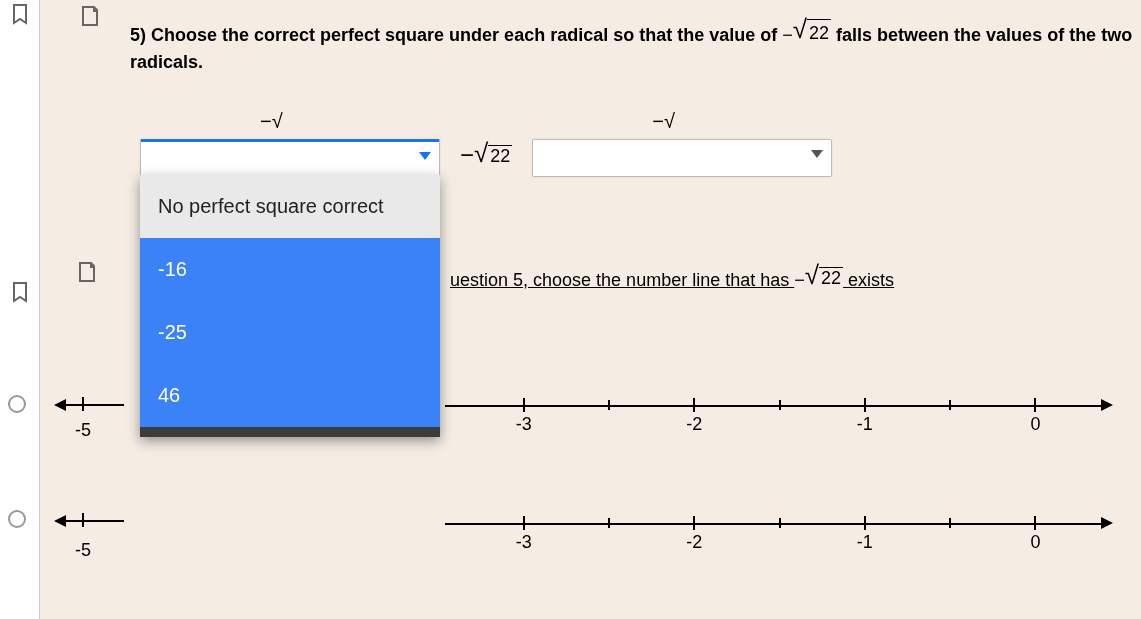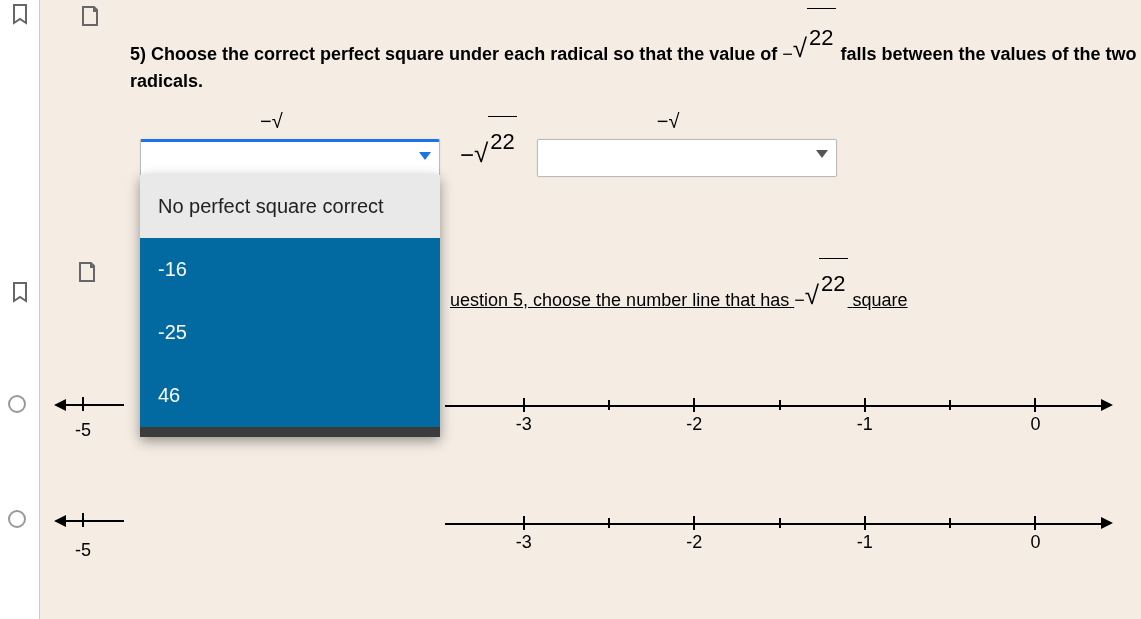--- a/index.html
+++ b/index.html
@@ -77,37 +77,37 @@
       width: 0; height: 0; border-left: 6px solid transparent; border-right: 6px solid transparent; border-top: 8px solid #1a73e8;
     }
     .dropdown .chev.dark { border-top-color: #555; }
     .midexpr {
       font-size: 24px;
       margin: 0 5px 8px 5px;
       white-space: nowrap;
     }
     .sqrt { display: inline-flex; align-items: flex-end; }
     .sqrt .radic { font-size: 26px; }
-    .sqrt .num { border-top: 1.5px solid #000; font-size: 22px; padding: 12px 2px; position: relative; top: -2px; }
+    .sqrt .num { border-top: 1.5px solid #000; font-size: 18px; padding: 0 2px; position: relative; top: -2px; }
 
     
     .menu {
       position: absolute;
       left: 40px; top: 175px;
       width: 300px;
       background: #3c3c3c;
       color: #fff;
       box-shadow: 0 4px 12px rgba(0,0,0,.4);
       z-index: 10;
       padding-bottom: 10px;
     }
     .menu-item {
       padding: 20px 18px;
       font-size: 20px;
-      background: #0369a1;
+      background: #3b82f6;
     }
     .menu-item.first { background: #e9e9e9; color: #222; }
 
     .q6text {
       position: absolute;
       left: 350px; top: 260px;
       font-size: 18px;
       text-decoration: underline;
     }
 
@@ -228,21 +228,21 @@
     <div class="menu-item">46</div>
   </div>
 
   <div class="q6text">
     <span>uestion 5, choose the number line that has </span>
     <span class="sqrt">
       <span>−</span>
       <span class="radic">√</span>
       <span class="num">22</span>
     </span>
-    <span> square</span>
+    <span> exists</span>
   </div>
 
   <div class="numline line1"></div>
   <div class="ticks" style="top:398px;">
     <div class="tick" style="left:12%;"></div>
       <span style="left:12%;top:16px;">-3</span>
     <div class="shorttick" style="left:25%;top:2px;"></div>
     <div class="tick" style="left:38%;"></div>
       <span style="left:38%;top:16px;">-2</span>
     <div class="shorttick" style="left:51%;top:2px;"></div>

